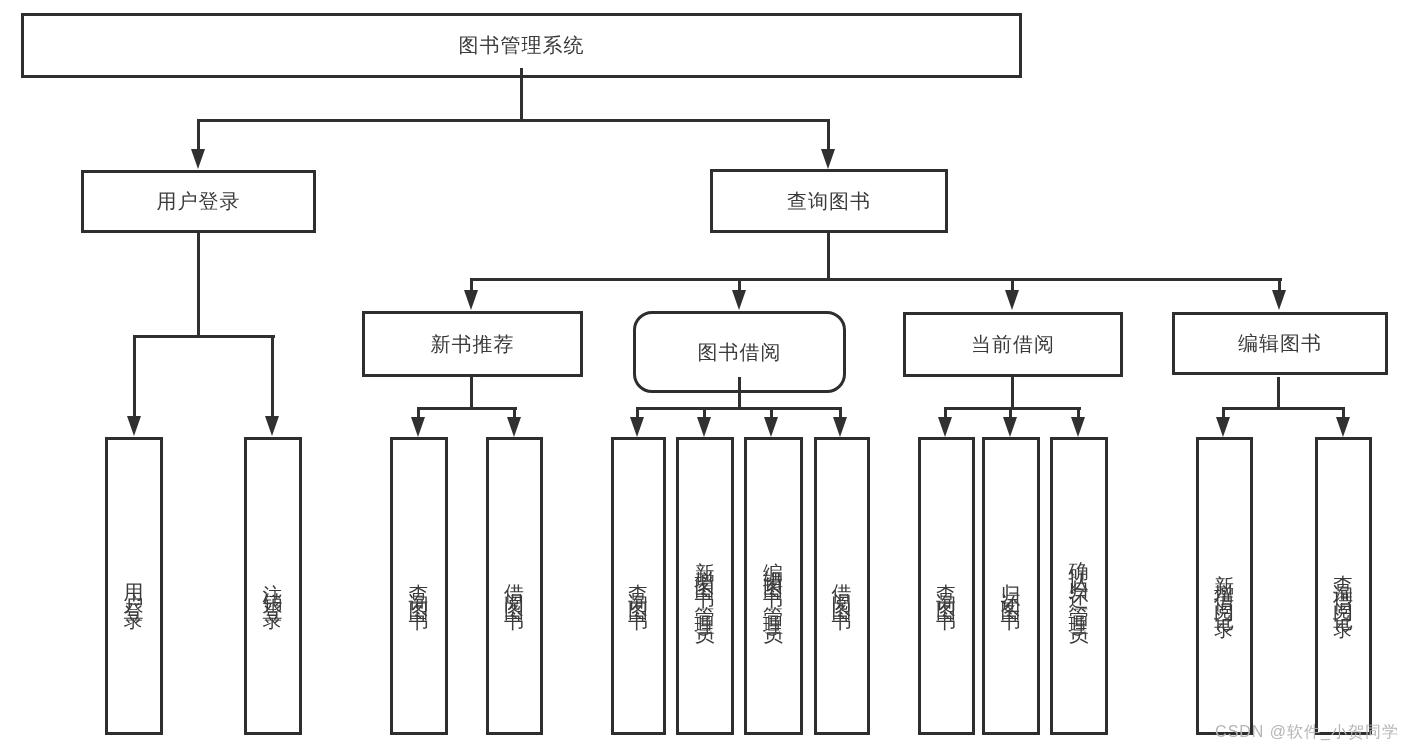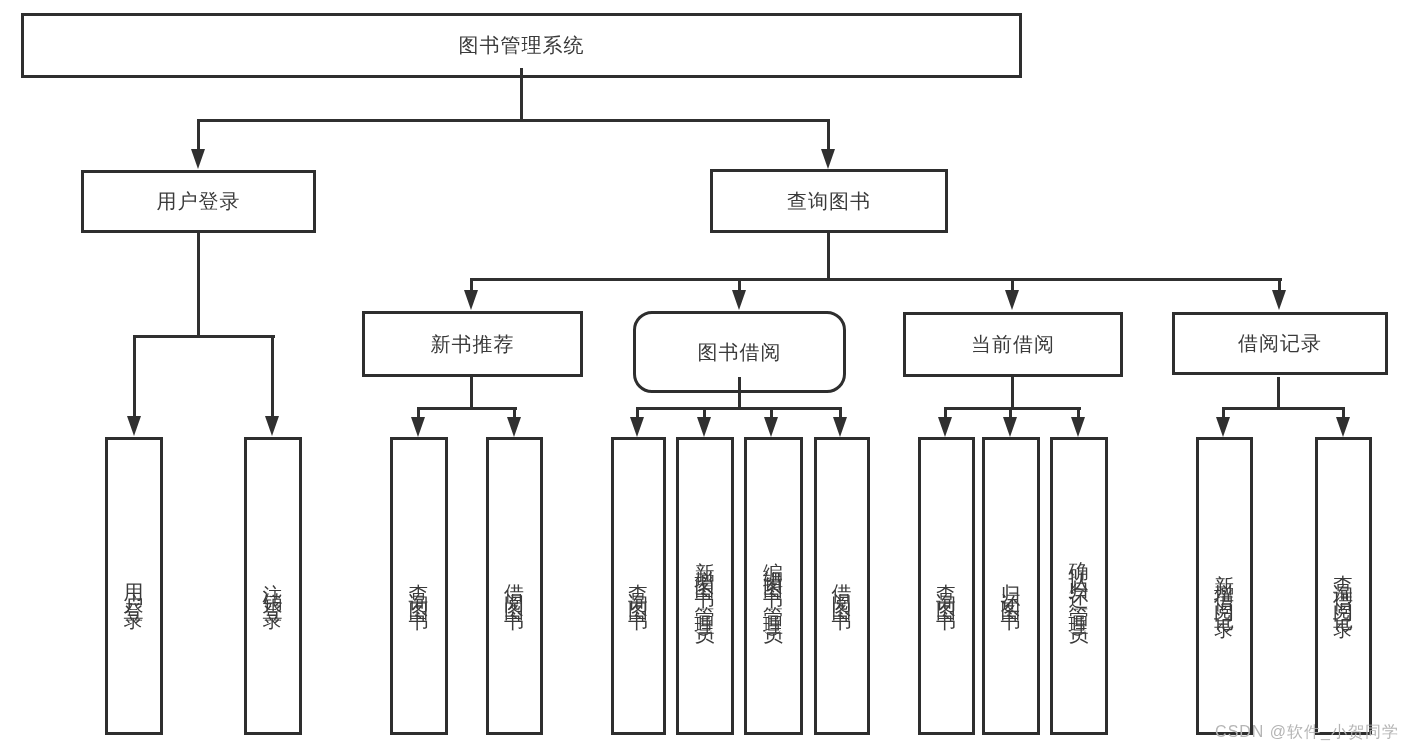--- a/index.html
+++ b/index.html
@@ -47,21 +47,21 @@
   <div class="node" style="left:362px;top:311px;width:221px;height:66px;">
     <span>新书推荐</span>
   </div>
   <div class="node" style="left:633px;top:311px;width:213px;height:82px;border-radius:19px;">
     <span>图书借阅</span>
   </div>
   <div class="node" style="left:903px;top:312px;width:220px;height:65px;">
     <span>当前借阅</span>
   </div>
   <div class="node" style="left:1172px;top:312px;width:216px;height:63px;">
-    <span>借阅记录</span>
+    <span>编辑图书</span>
   </div>
 
   <div class="node vnode" style="left:105px;top:437px;width:58px;height:298px;">
     <span>用户登录</span>
   </div>
   <div class="node vnode" style="left:244px;top:437px;width:58px;height:298px;">
     <span>注销登录</span>
   </div>
 
   <div class="node vnode" style="left:390px;top:437px;width:58px;height:298px;">

